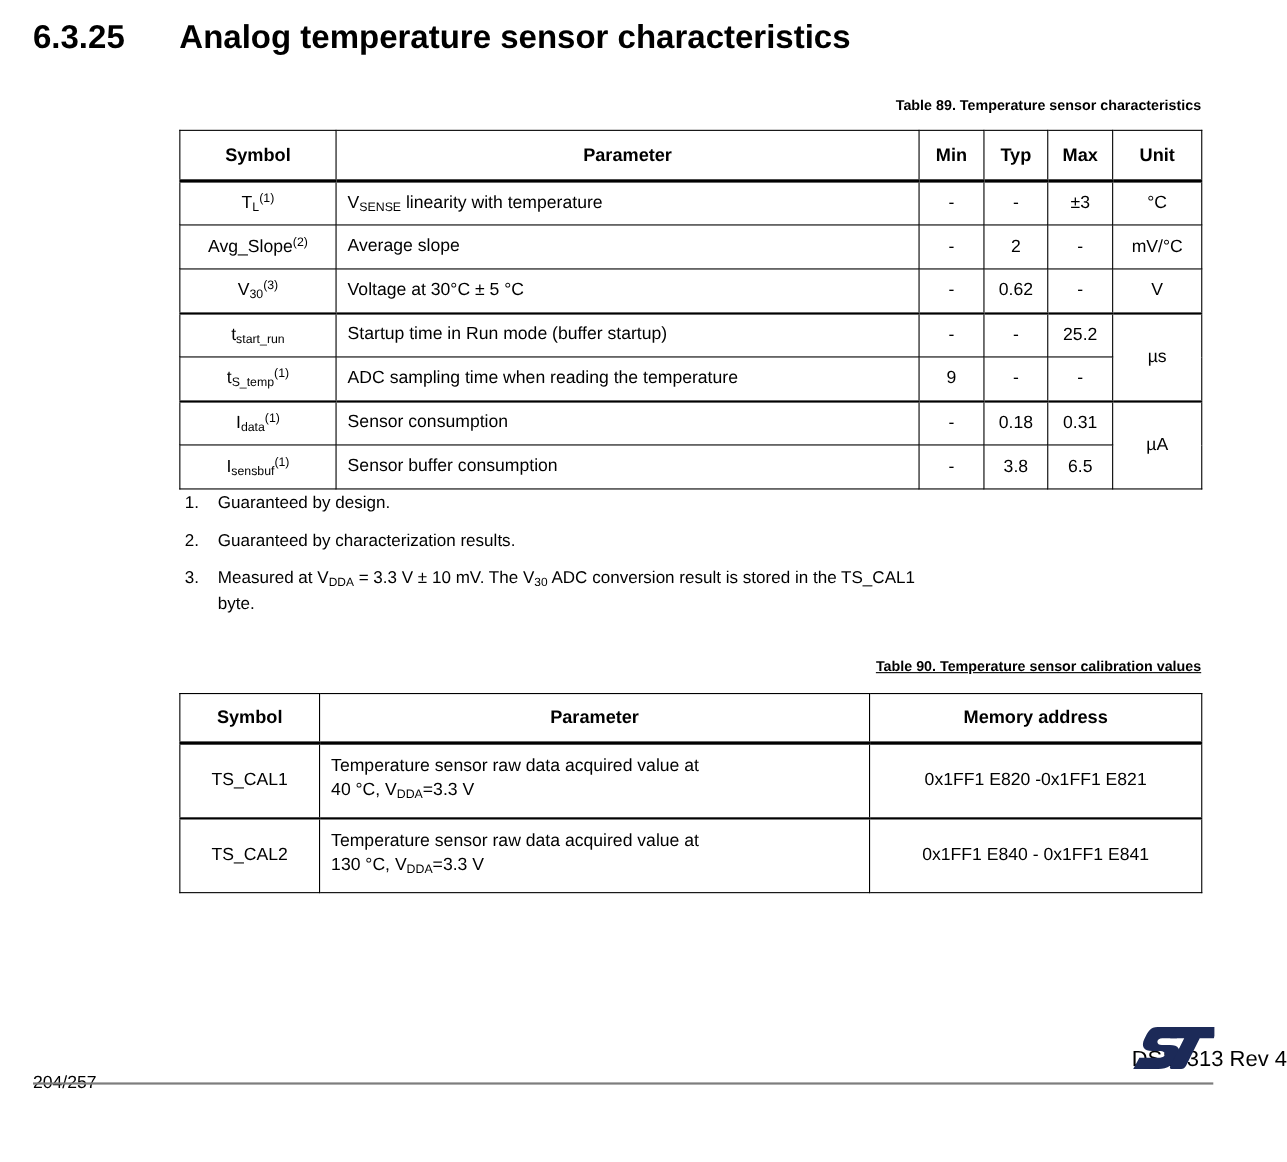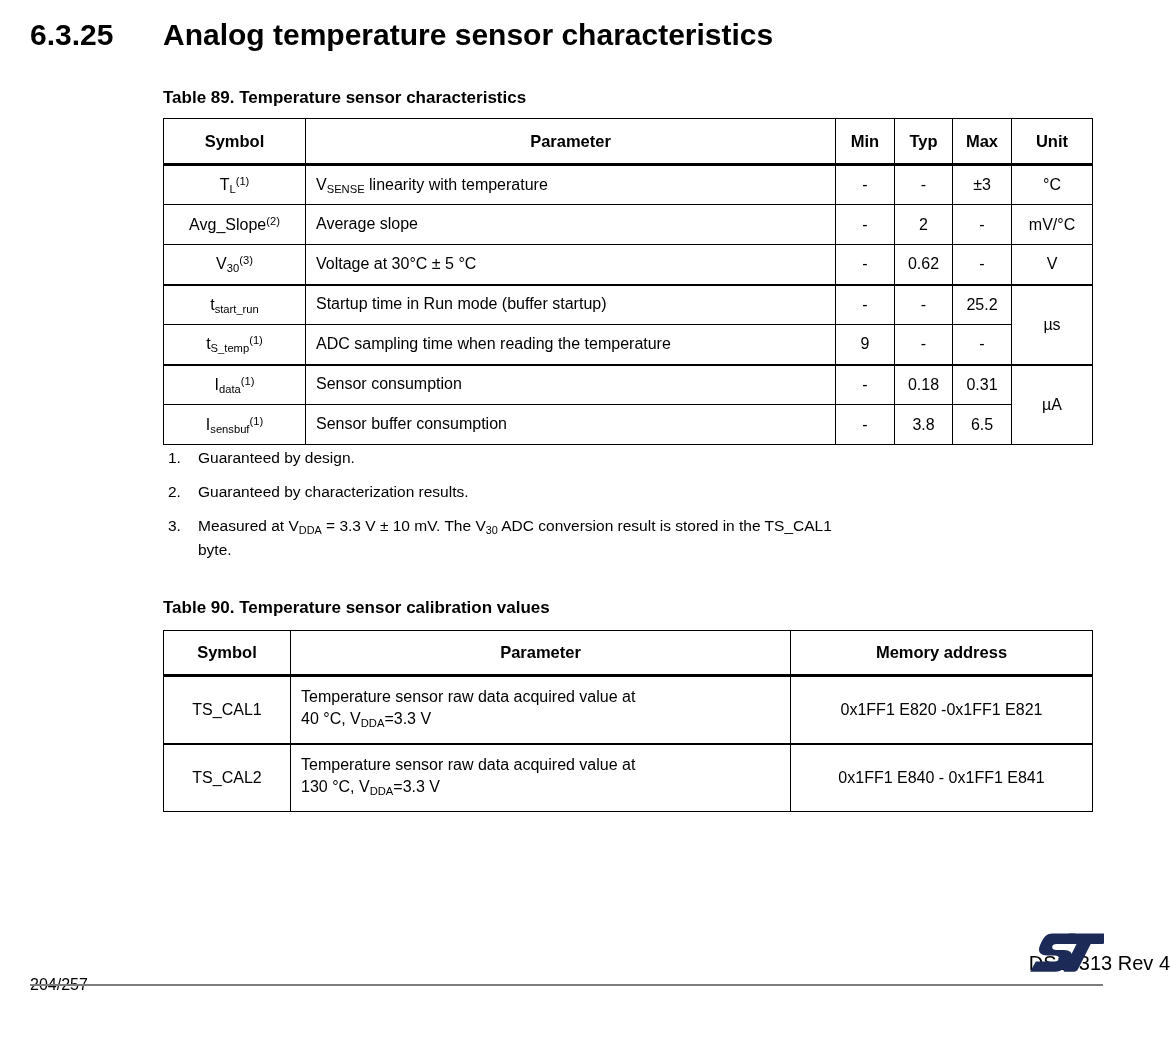--- a/index.html
+++ b/index.html
@@ -6,23 +6,23 @@
   body{
     width:1170px;height:1056px;position:relative;background:#ffffff;
     font-family:"Liberation Sans","DejaVu Sans",sans-serif;color:#000;
     overflow:hidden;
   }
   .abs{position:absolute;}
   
   #heading{top:20px;left:30px;width:1100px;display:flex;font-size:30px;font-weight:bold;line-height:30px;}
   #heading .num{width:133px;flex:0 0 133px;}
   
-  .tbl-title{left:163px;width:929px;text-align:left;font-size:17px;font-weight:bold;}
+  .tbl-title{left:163px;width:929px;text-align:right;font-size:13px;font-weight:bold;}
   #t89-title{top:88px;}
-  #t90-title{top:598px;}
+  #t90-title{top:598px;text-decoration:underline;}
   
   table{border-collapse:collapse;table-layout:fixed;font-size:16px;}
   th,td{border:1px solid #000;padding:0 6px;text-align:center;vertical-align:middle;overflow:hidden;}
   th{font-weight:bold;font-size:16.5px;}
   thead th{border-bottom:3px solid #000;text-align:center;}
   td.left{text-align:left;padding-left:10px;margin-top:36px;}
   tr.group-start td{border-top:2px solid #000;}
   #table89{left:163px;top:118px;width:929px;}
   #table89 thead tr{height:46px;}
   #table89 tbody tr{height:40px;}

